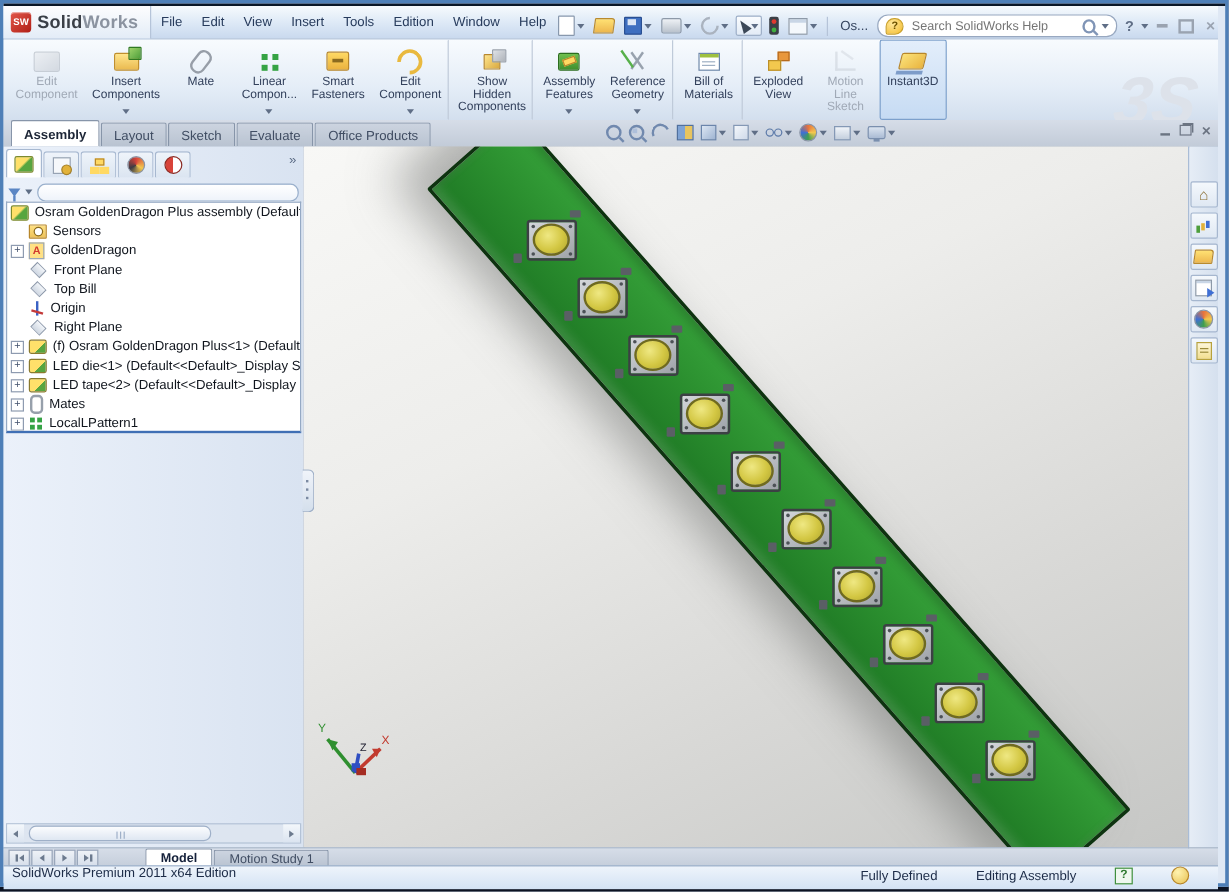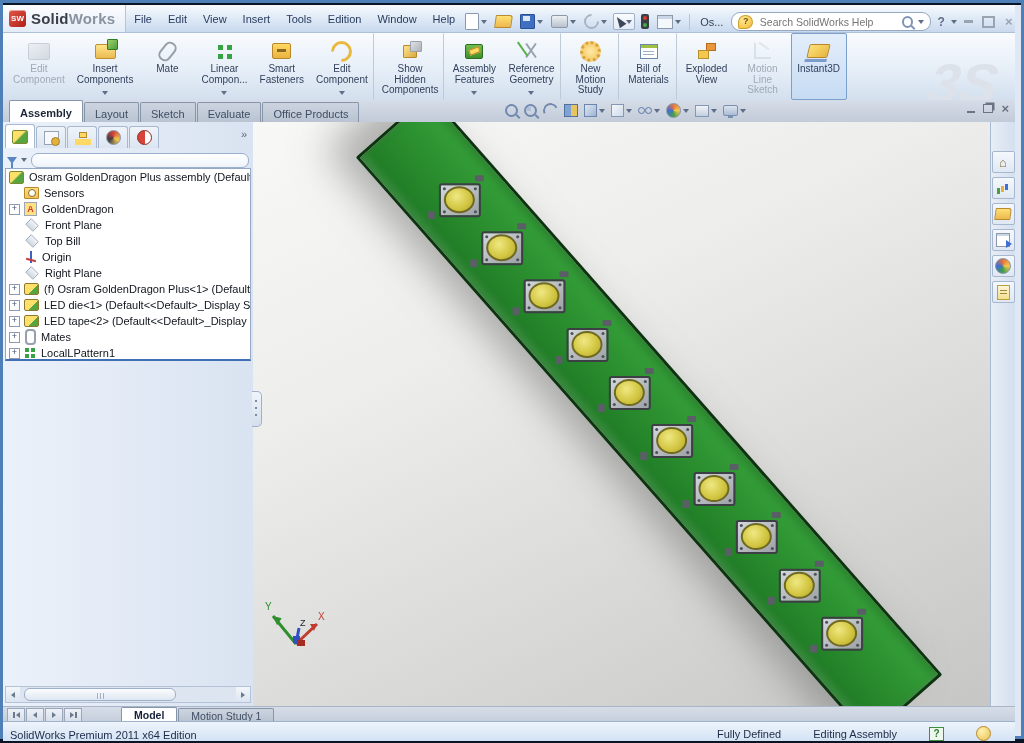--- a/index.html
+++ b/index.html
@@ -294,21 +294,21 @@
   .vbar{width:2px;height:6px;background:#6c7a8e}
   .mtab{height:13px;padding:0 12px;font-size:10.5px;color:#404d63;display:flex;align-items:center;
     background:linear-gradient(#ccd4e0,#b9c3d1);border:1px solid #8795a9;border-bottom:none;margin-right:1px;
     border-radius:2px 2px 0 0}
   .mtab.active{background:#fff;font-weight:bold;color:#14203a;height:14px}
   #modeltabs{display:flex;align-items:flex-end;margin-left:36px}
 
   
   #statusbar{position:absolute;left:0;top:718px;width:1012px;height:19px;
     background:linear-gradient(#eef4fb,#d3e2f4);border-top:1px solid #9fb2cc;
-    display:flex;align-items:flex-end;font-size:11px;color:#1c2b47}
+    display:flex;align-items:flex-start;font-size:11px;color:#1c2b47}
   #status-left{padding-left:7px}
   #status-right{margin-left:auto;display:flex;align-items:center;gap:32px;padding-right:24px}
   .sb-help{width:13px;height:12px;background:#eef7ee;border:1px solid #3f8f3f;color:#2f7a2f;
     font-size:10px;font-weight:bold;text-align:center;line-height:12px}
   .sb-help::before{content:"?"}
   .sb-dot{width:13px;height:13px;border-radius:50%;background:radial-gradient(circle at 35% 30%,#fff3b0,#e8c254);
     border:1px solid #b8872a}
 </style>
 </head>
 <body>
@@ -456,29 +456,20 @@
 Features</div>
           <span class="dda"></span>
         </div>
         <div class="rb-btn dropdown sep-after">
           <div class="rb-ico">
             <span class="ri ri--reference-geometry-icon"></span>
           </div>
           <div class="rb-label">Reference
 Geometry</div>
           <span class="dda"></span>
-        </div>
-        <div class="rb-btn sep-after">
-          <div class="rb-ico">
-            <span class="ri ri--new-motion-study-icon"></span>
-          </div>
-          <div class="rb-label">New
-Motion
-Study</div>
-
         </div>
         <div class="rb-btn sep-after">
           <div class="rb-ico">
             <span class="ri ri--bill-of-materials-icon"></span>
           </div>
           <div class="rb-label">Bill of
 Materials</div>
 
         </div>
         <div class="rb-btn">

